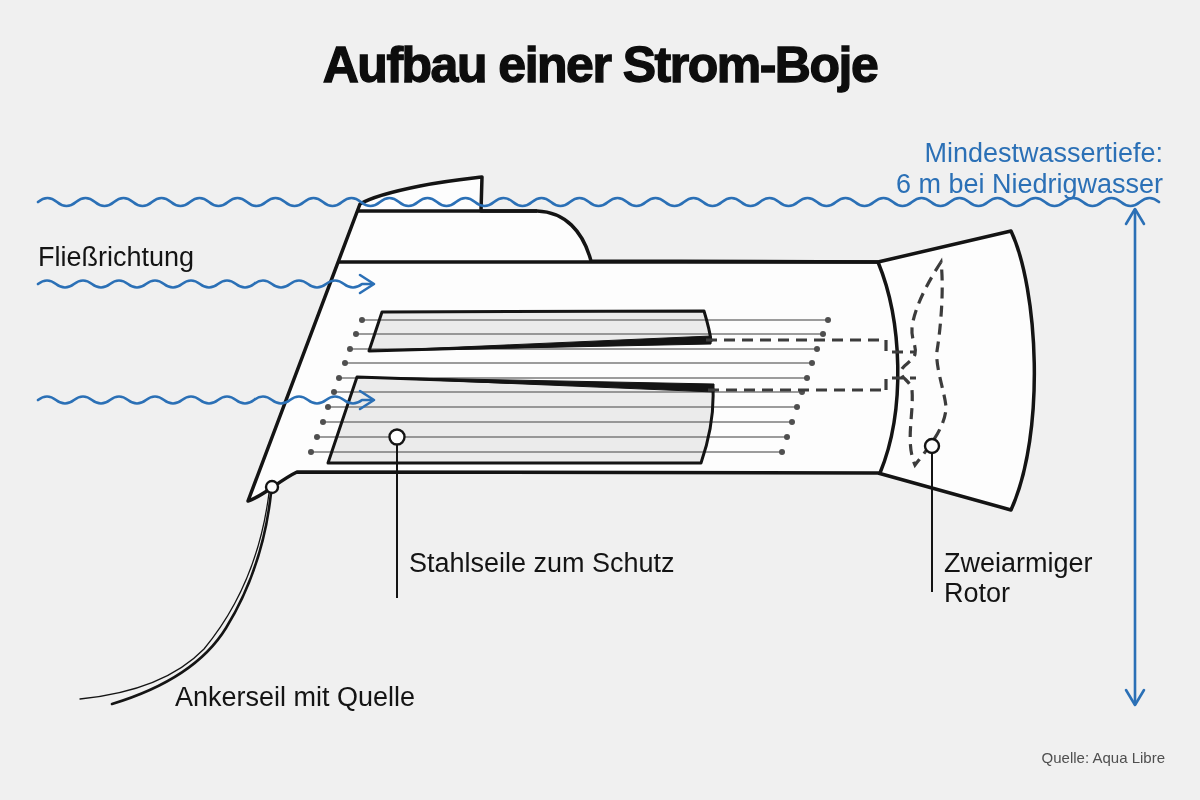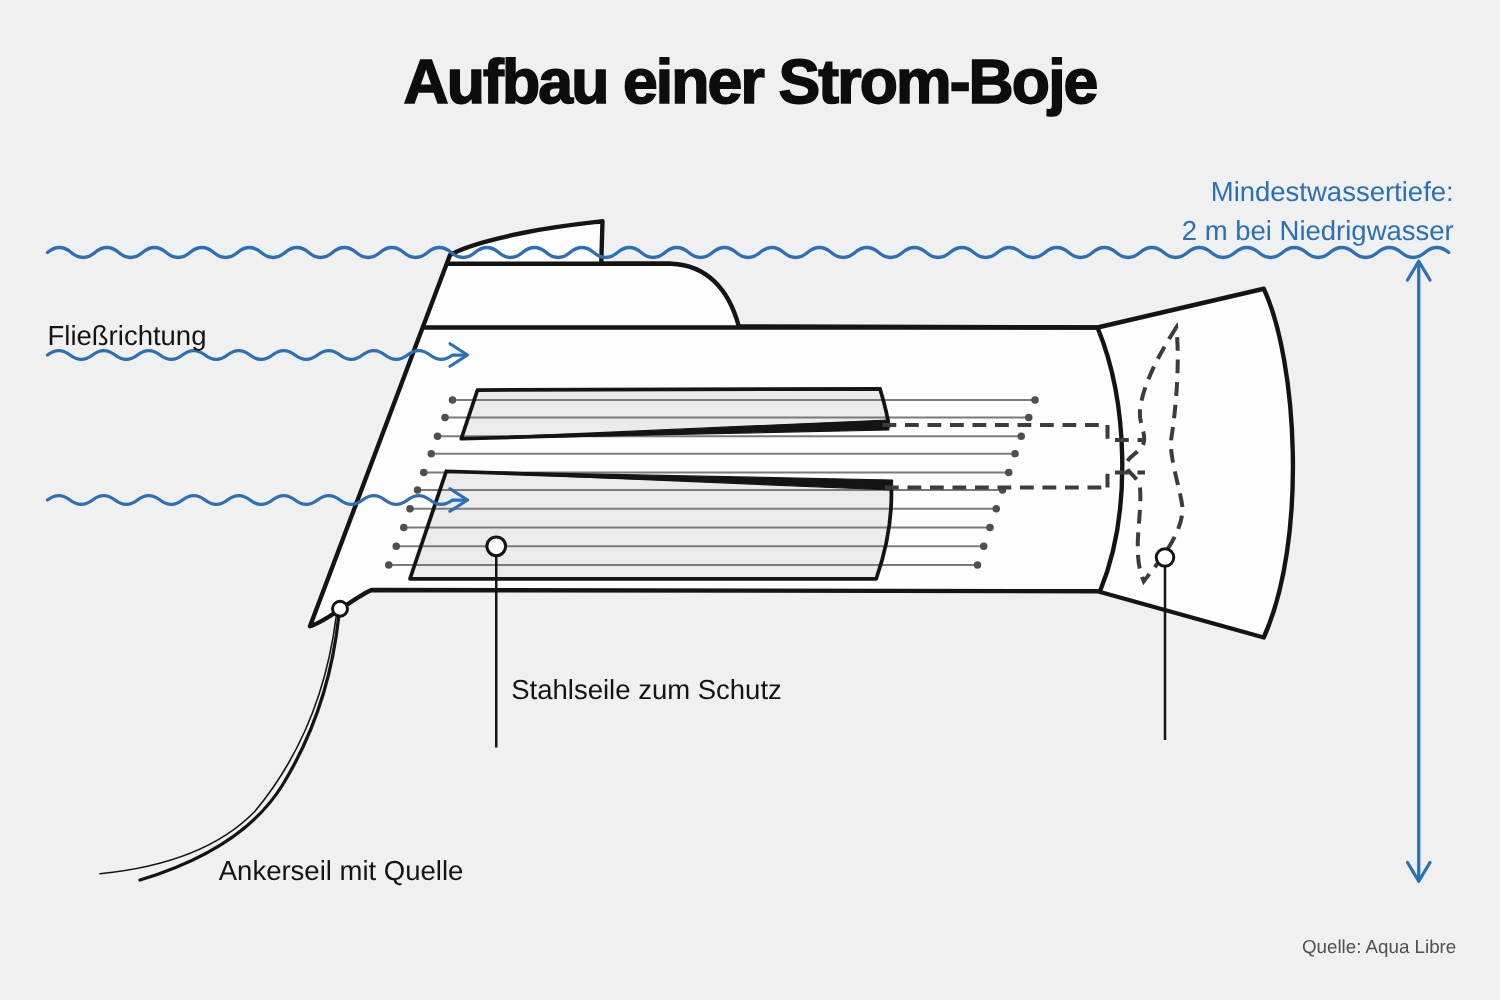--- a/index.html
+++ b/index.html
@@ -17,21 +17,21 @@
   html,body{width:1200px;height:800px;overflow:hidden;}
   body{background:var(--background);font-family:"Liberation Sans",sans-serif;color:var(--ink);}
   .stage{position:relative;width:1200px;height:800px;background:var(--background);}
   .stage svg{position:absolute;left:0;top:0;}
 
   .title{
     position:absolute;left:0;right:0;top:38px;text-align:center;
     font-size:50px;font-weight:bold;letter-spacing:-1.5px;color:#0d0d0d;
     -webkit-text-stroke:1.3px #0d0d0d;line-height:54px;
   }
-  .lbl{position:absolute;font-size:22px;line-height:30px;color:var(--ink);white-space:nowrap;}
+  .lbl{position:absolute;font-size:27px;line-height:30px;color:var(--ink);white-space:nowrap;}
   .blue-lbl{color:var(--accent_blue);text-align:right;line-height:31px;}
   .source{font-size:15px;color:var(--source_gray);}
 
   
   .hull{fill:var(--body_white);stroke:var(--ink);stroke-width:3.5;stroke-linejoin:round;}
   .s35{fill:none;stroke:var(--ink);stroke-width:3.5;stroke-linejoin:round;}
   .cagefill{fill:var(--cage_fill);stroke:none;}
   .cagestroke{fill:none;stroke:var(--ink);stroke-width:3;stroke-linejoin:round;}
   .cable{stroke:var(--cable_gray);stroke-width:1.6;}
   .dot{fill:var(--dot_gray);}
@@ -123,27 +123,31 @@
       <path class="blue" d="M1135 210 L1135 704"></path>
       <path class="blue" d="M1126 224 L1135 209 L1144 224"></path>
       <path class="blue" d="M1126 690 L1135 705 L1144 690"></path>
     </g>
   </svg>
 
   <h1 class="title">Aufbau einer Strom-Boje</h1>
 
   <div class="lbl blue-lbl" style="top:138px;right:37px;">
     <div>Mindestwassertiefe:</div>
-    <div>2 m bei Niedrigwasser</div>
+    <div>6 m bei Niedrigwasser</div>
   </div>
 
-  <div class="lbl" style="left:38px;top:254px;text-align:right;">Fließrichtung</div>
+  <div class="lbl" style="left:38px;top:242px;text-align:right;">Fließrichtung</div>
 
 
-  <div class="lbl" style="left:409px;top:537px;">
+  <div class="lbl" style="left:409px;top:548px;">
     <div>Stahlseile zum Schutz</div>
   </div>
 
+  <div class="lbl" style="left:944px;top:548px;">
+    <div>Zweiarmiger</div>
+    <div>Rotor</div>
+  </div>
 
   <div class="lbl" style="left:175px;top:682px;">Ankerseil mit Quelle</div>
 
   <div class="lbl source" style="right:35px;top:743px;">Quelle: Aqua Libre</div>
 </div>
 
 </body></html>

